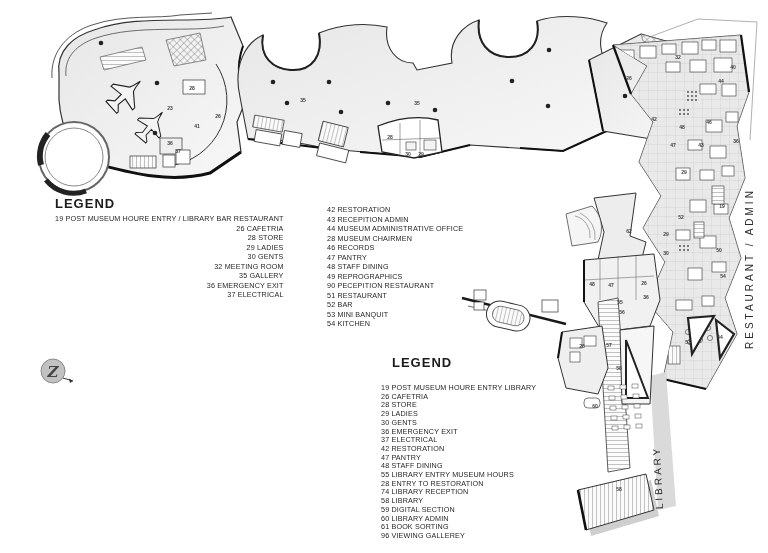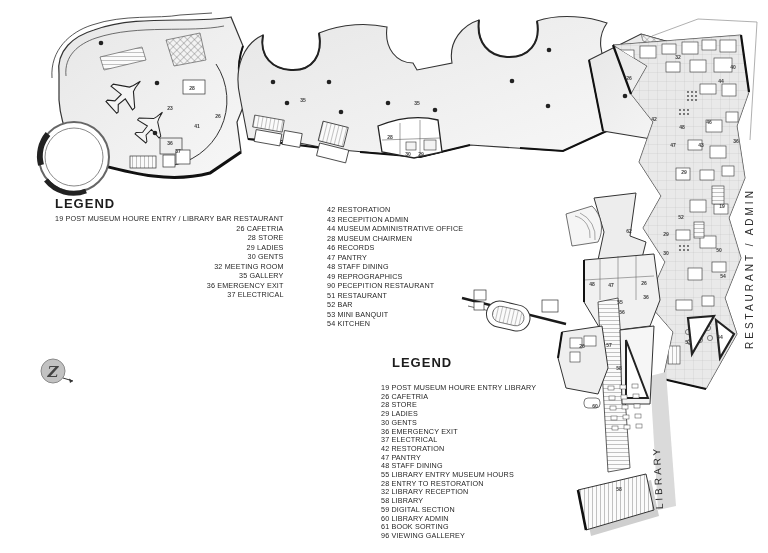--- a/index.html
+++ b/index.html
@@ -350,21 +350,21 @@
       <div class="li">28 STORE</div>
       <div class="li">29 LADIES</div>
       <div class="li">30 GENTS</div>
       <div class="li">36 EMERGENCY EXIT</div>
       <div class="li">37 ELECTRICAL</div>
       <div class="li">42 RESTORATION</div>
       <div class="li">47 PANTRY</div>
       <div class="li">48 STAFF DINING</div>
       <div class="li">55 LIBRARY ENTRY MUSEUM HOURS</div>
       <div class="li">28 ENTRY TO RESTORATION</div>
-      <div class="li">32 LIBRARY RECEPTION</div>
+      <div class="li">74 LIBRARY RECEPTION</div>
       <div class="li">58 LIBRARY</div>
       <div class="li">59 DIGITAL SECTION</div>
       <div class="li">60 LIBRARY ADMIN</div>
       <div class="li">61 BOOK SORTING</div>
       <div class="li">96 VIEWING GALLEREY</div>
     </div>
 
   <div id="page-title" class="abs" style="left:55px;top:526px;margin-top:31px;">FIRST FLOOR LAYOUT</div>
 </div>
 

